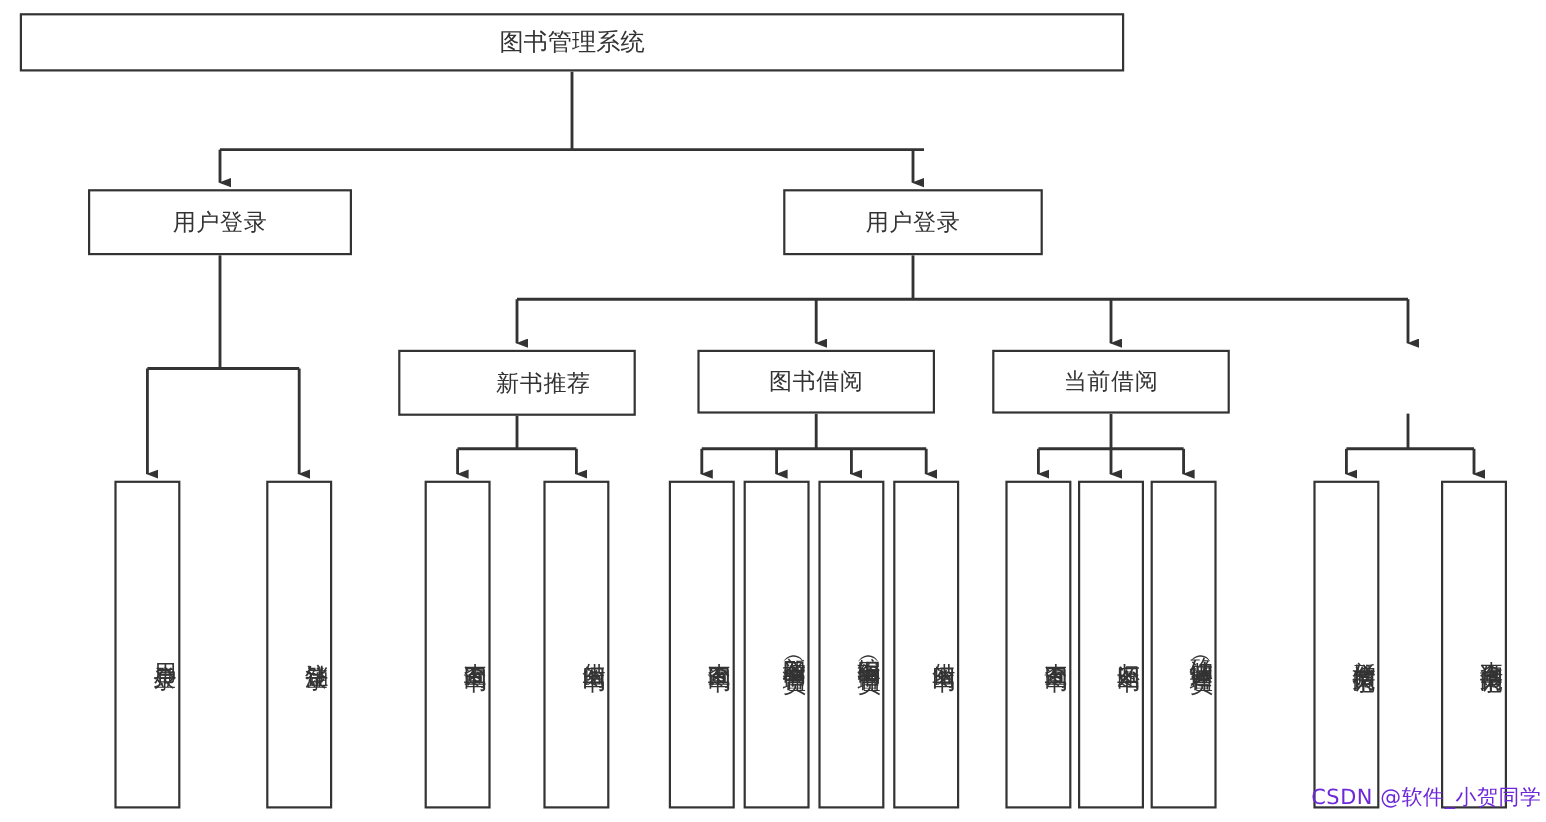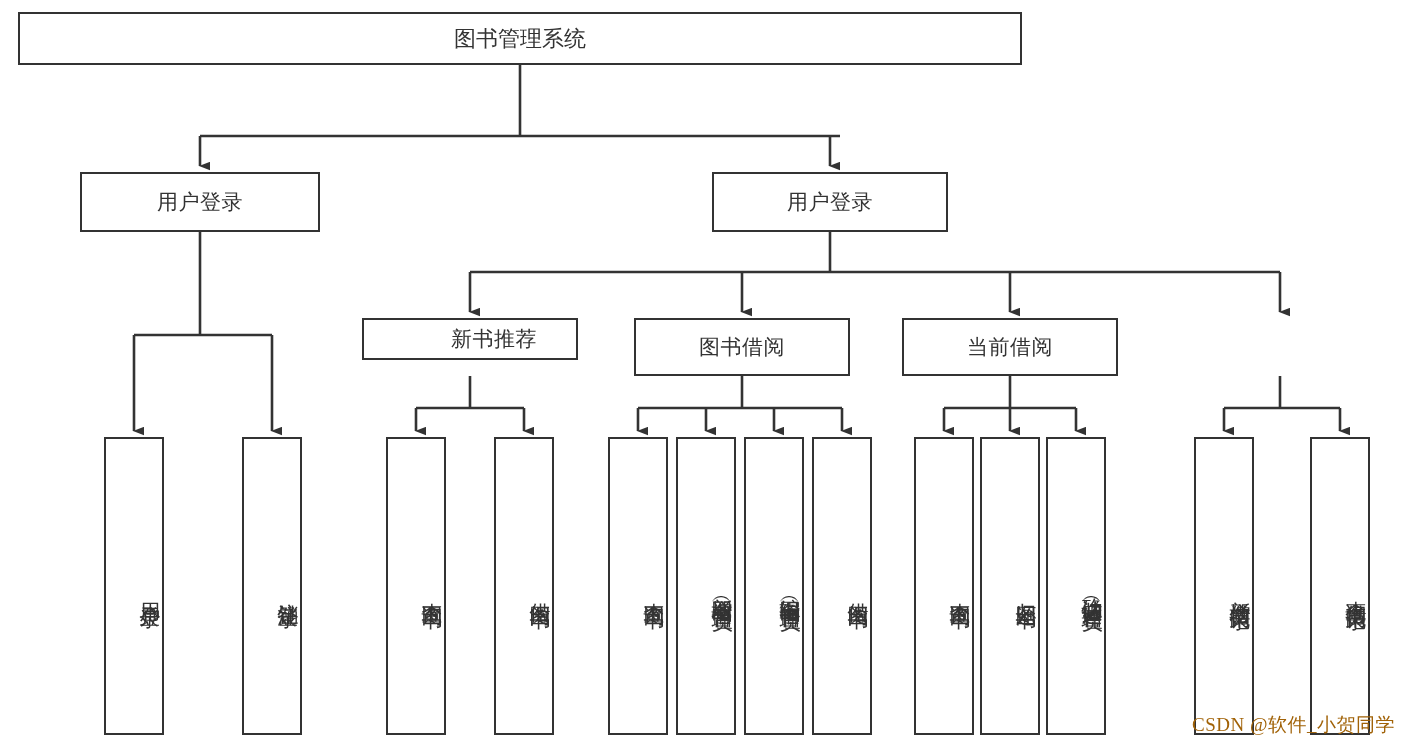--- a/index.html
+++ b/index.html
@@ -56,24 +56,23 @@
   }
   .node.v span {
     writing-mode: vertical-rl;
     text-orientation: upright;
   }
   .watermark {
     position: absolute;
     left: 1192px;
     top: 712px;
     font-size: 19px;
-    color: #a16207;
+    color: #6d28d9;
     white-space: nowrap;
     letter-spacing: 0.5px;
-    font-family: Liberation Serif, serif;
   }
 </style>
 </head>
 <body>
 
 <div id="canvas">
 
   <svg class="wires" viewBox="0 0 1405 747">
     <defs>
       <marker id="arrow" markerWidth="10" markerHeight="11" refX="4.2" refY="10" orient="auto" markerUnits="userSpaceOnUse">
@@ -128,21 +127,21 @@
     <span>图书管理系统</span>
   </div>
 
   <div class="node h" style="left:80px; top:172px; width:240px; height:60px;">
     <span>用户登录</span>
   </div>
   <div class="node h" style="left:712px; top:172px; width:236px; height:60px;">
     <span>用户登录</span>
   </div>
 
-  <div class="node h" style="left:362px; top:318px; width:216px; height:42px;padding-left:48px;">
+  <div class="node h" style="left:362px; top:318px; width:216px; height:60px;padding-left:48px;">
     <span>新书推荐</span>
   </div>
   <div class="node h" style="left:634px; top:318px; width:216px; height:58px;">
     <span>图书借阅</span>
   </div>
   <div class="node h" style="left:902px; top:318px; width:216px; height:58px;">
     <span>当前借阅</span>
   </div>
 
   <div class="node v" style="left:104px; top:437px; width:60px; height:298px;">

